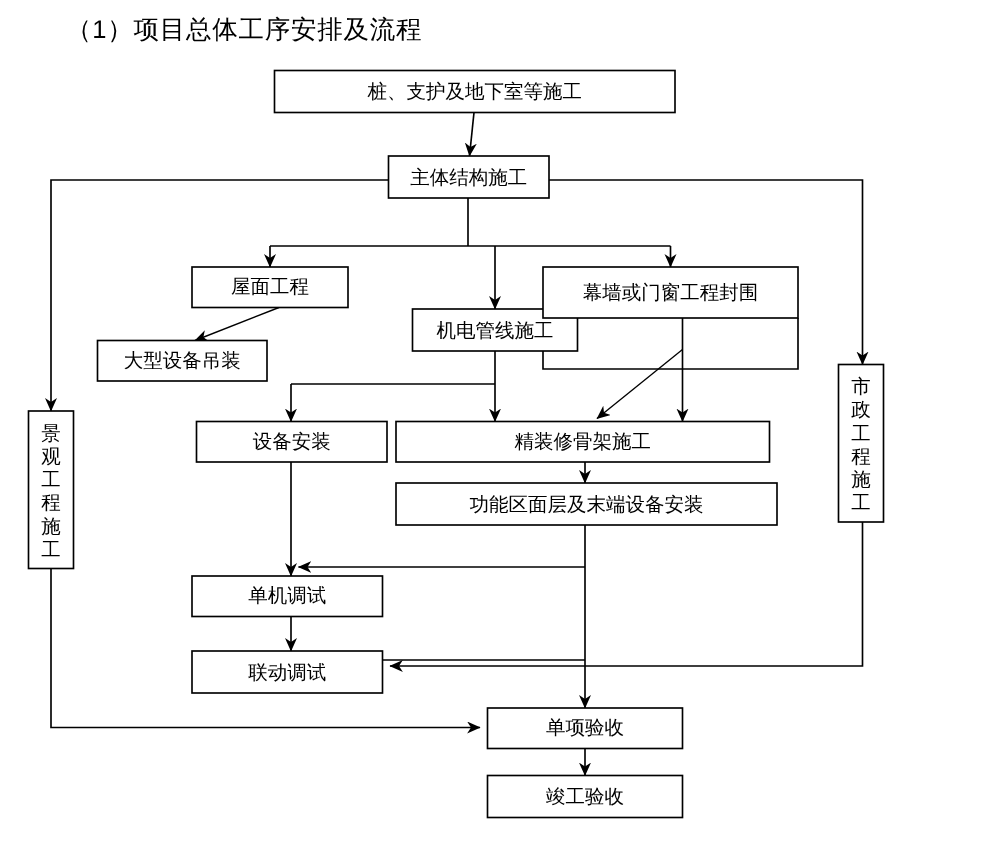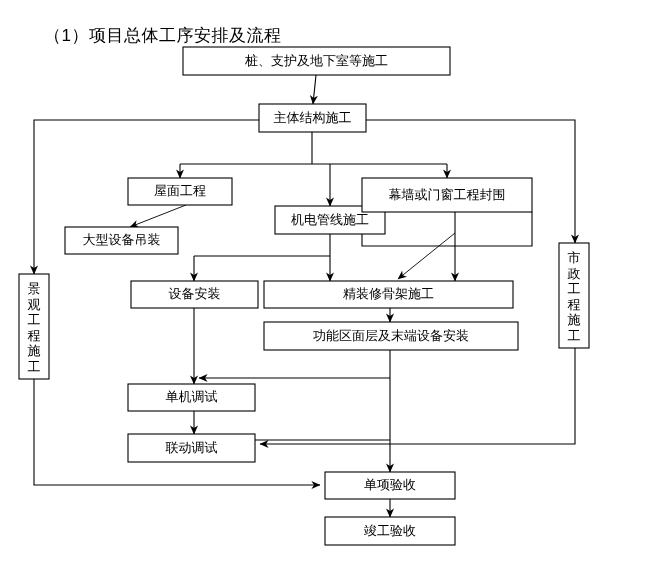--- a/index.html
+++ b/index.html
@@ -10,21 +10,21 @@
   body {
     width: 654px;
     height: 563px;
     position: relative;
     font-family: "Liberation Sans", "DejaVu Sans", sans-serif;
     overflow: hidden;
   }
   #page-title {
     position: absolute;
     left: 44px;
-    top: 24px;
+    top: 8px;
     font-size: 17px;
     color: #000000;
     letter-spacing: 0.5px;
     white-space: nowrap;
   }
   #flow-svg {
     position: absolute;
     left: 0;
     top: 0;
   }

